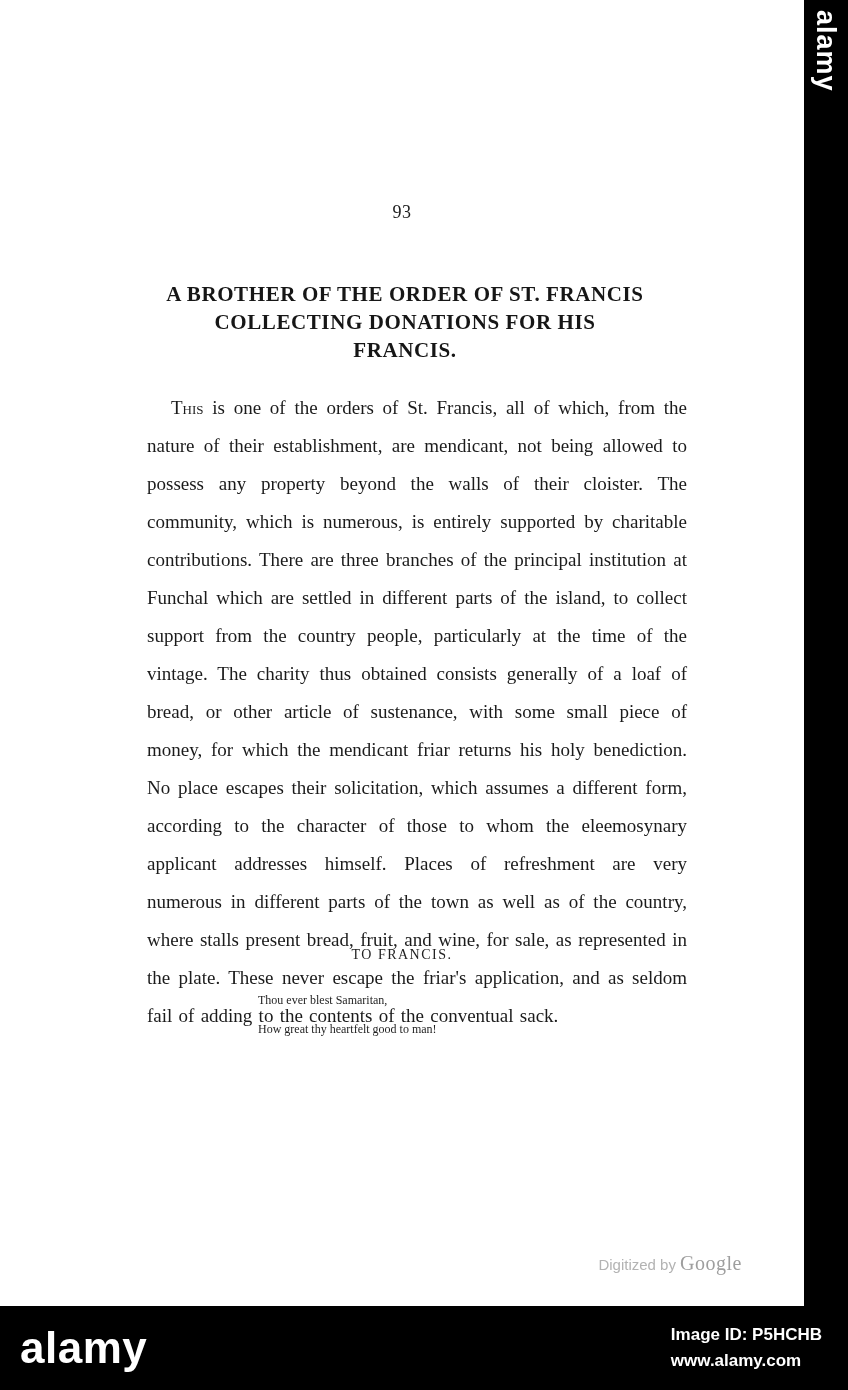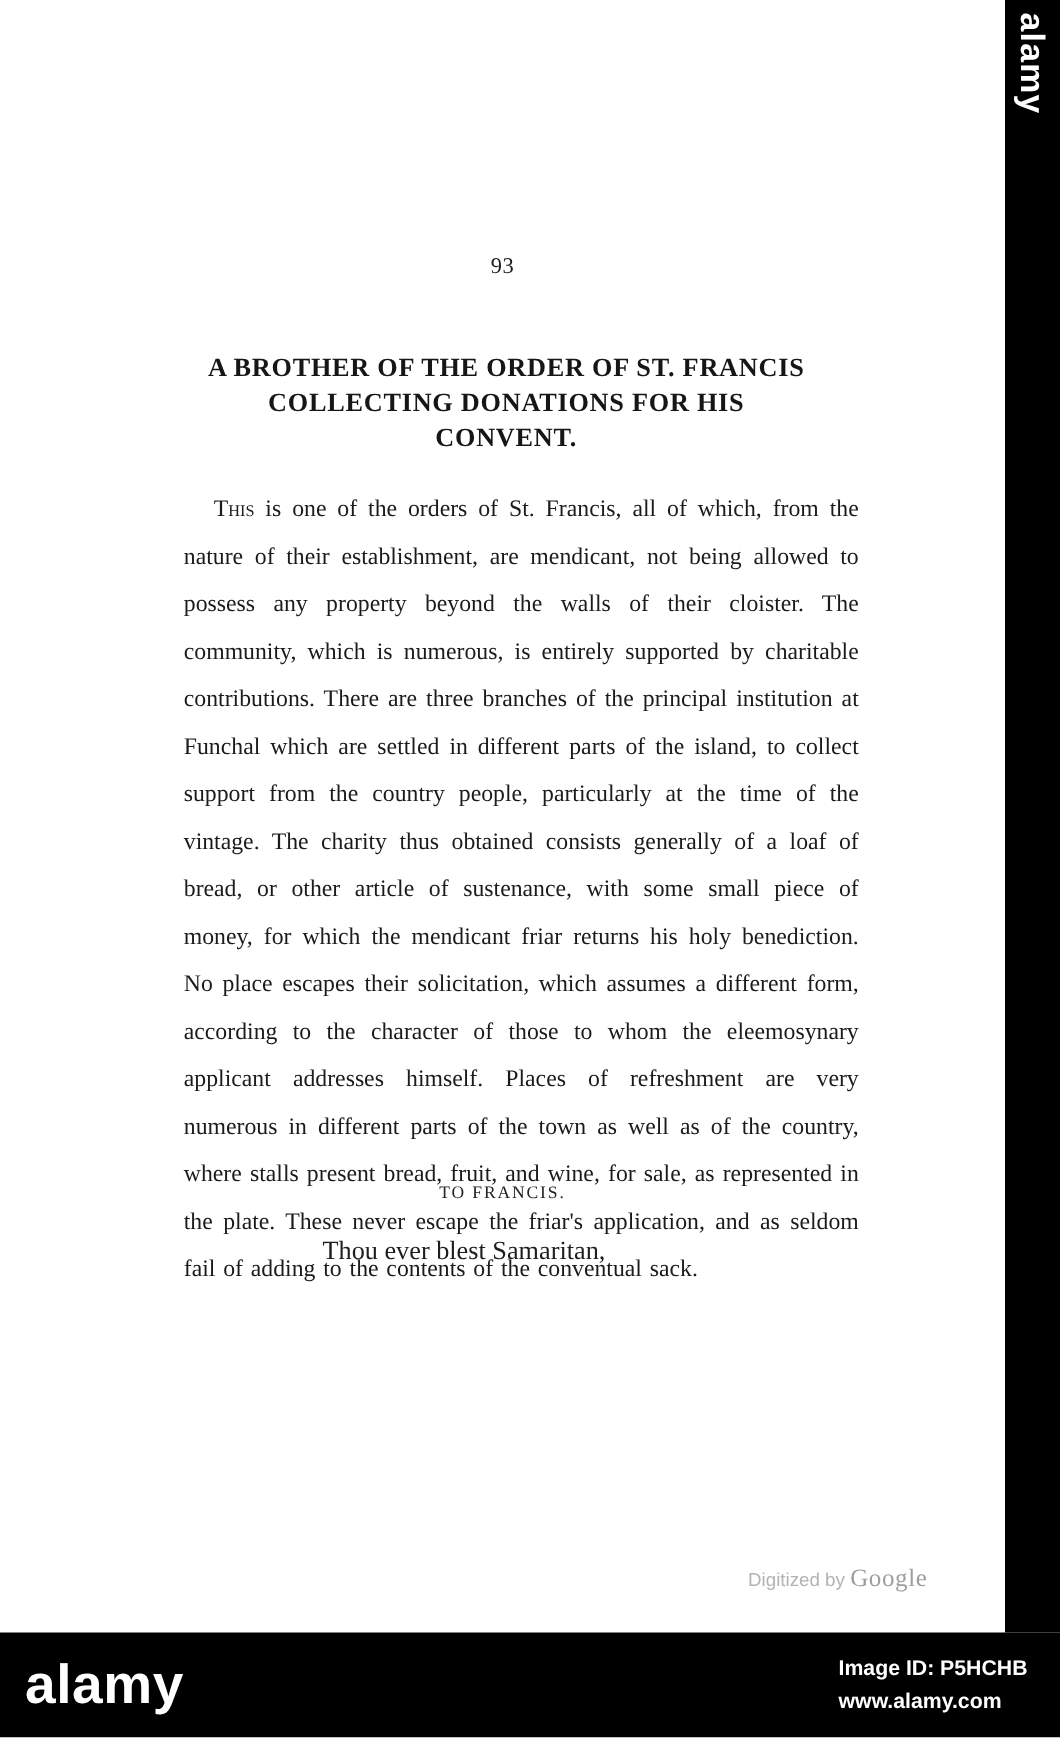--- a/index.html
+++ b/index.html
@@ -60,21 +60,21 @@
     top: 947px; left: 0;
     width: 804px;
     text-align: center;
     font-size: 14px;
     letter-spacing: 1.5px;
     color: #222222;
   }
   .poem {
     position: absolute;
     top: 986px; left: 258px;
-    font-size: 21px;
+    font-size: 12px;
     line-height: 29px;
     color: #1e1e1e;
   }
   .digitized {
     position: absolute;
     top: 1252px; right: 62px;
     color: #b3b3b3;
     font-family: "Liberation Sans", sans-serif;
     font-size: 15px;
     text-align: right;
@@ -135,31 +135,32 @@
 
 <div class="canvas">
 
   <div class="scan-page">
 
     <div class="page-number">93</div>
 
     <div class="chapter-title">
       <span style="display:block">A BROTHER OF THE ORDER OF ST. FRANCIS</span>
       <span style="display:block">COLLECTING DONATIONS FOR HIS</span>
-      <span style="display:block">CONVENT.</span>
+      <span style="display:block">FRANCIS.</span>
     </div>
 
     <p class="body-paragraph">
       <span class="lead-word">This</span><span> is one of the orders of St. Francis, all of which, from the nature of their establishment, are mendicant, not being allowed to possess any property beyond the walls of their cloister.  The community, which is numerous, is entirely supported by charitable contributions.   There are three branches of the principal institution at Funchal which are settled in different parts of the island, to collect support from the country people, particularly at the time of the vintage.  The charity thus obtained consists generally of a loaf of bread, or other article of sustenance, with some small piece of money, for which the mendicant friar returns his holy benediction.  No place escapes their solicitation, which assumes a different form, according to the character of those to whom the eleemosynary applicant addresses himself.  Places of refreshment are very numerous in different parts of the town as well as of the country, where stalls present bread, fruit, and wine, for sale, as represented in the plate.  These never escape the friar's application, and as seldom fail of adding to the contents of the conventual sack.</span>
     </p>
 
     <div class="poem-heading">TO FRANCIS.</div>
 
     <div class="poem">
       <span style="display:block">Thou ever blest Samaritan,</span>
+      <span style="display:block">How great thy heartfelt good to man!</span>
     </div>
 
     <div class="digitized">
       <span>Digitized by </span><span class="google-wordmark">Google</span>
     </div>
 
   </div>
 
   <div class="side-bar">
     <span class="vertical-logo">alamy</span>

